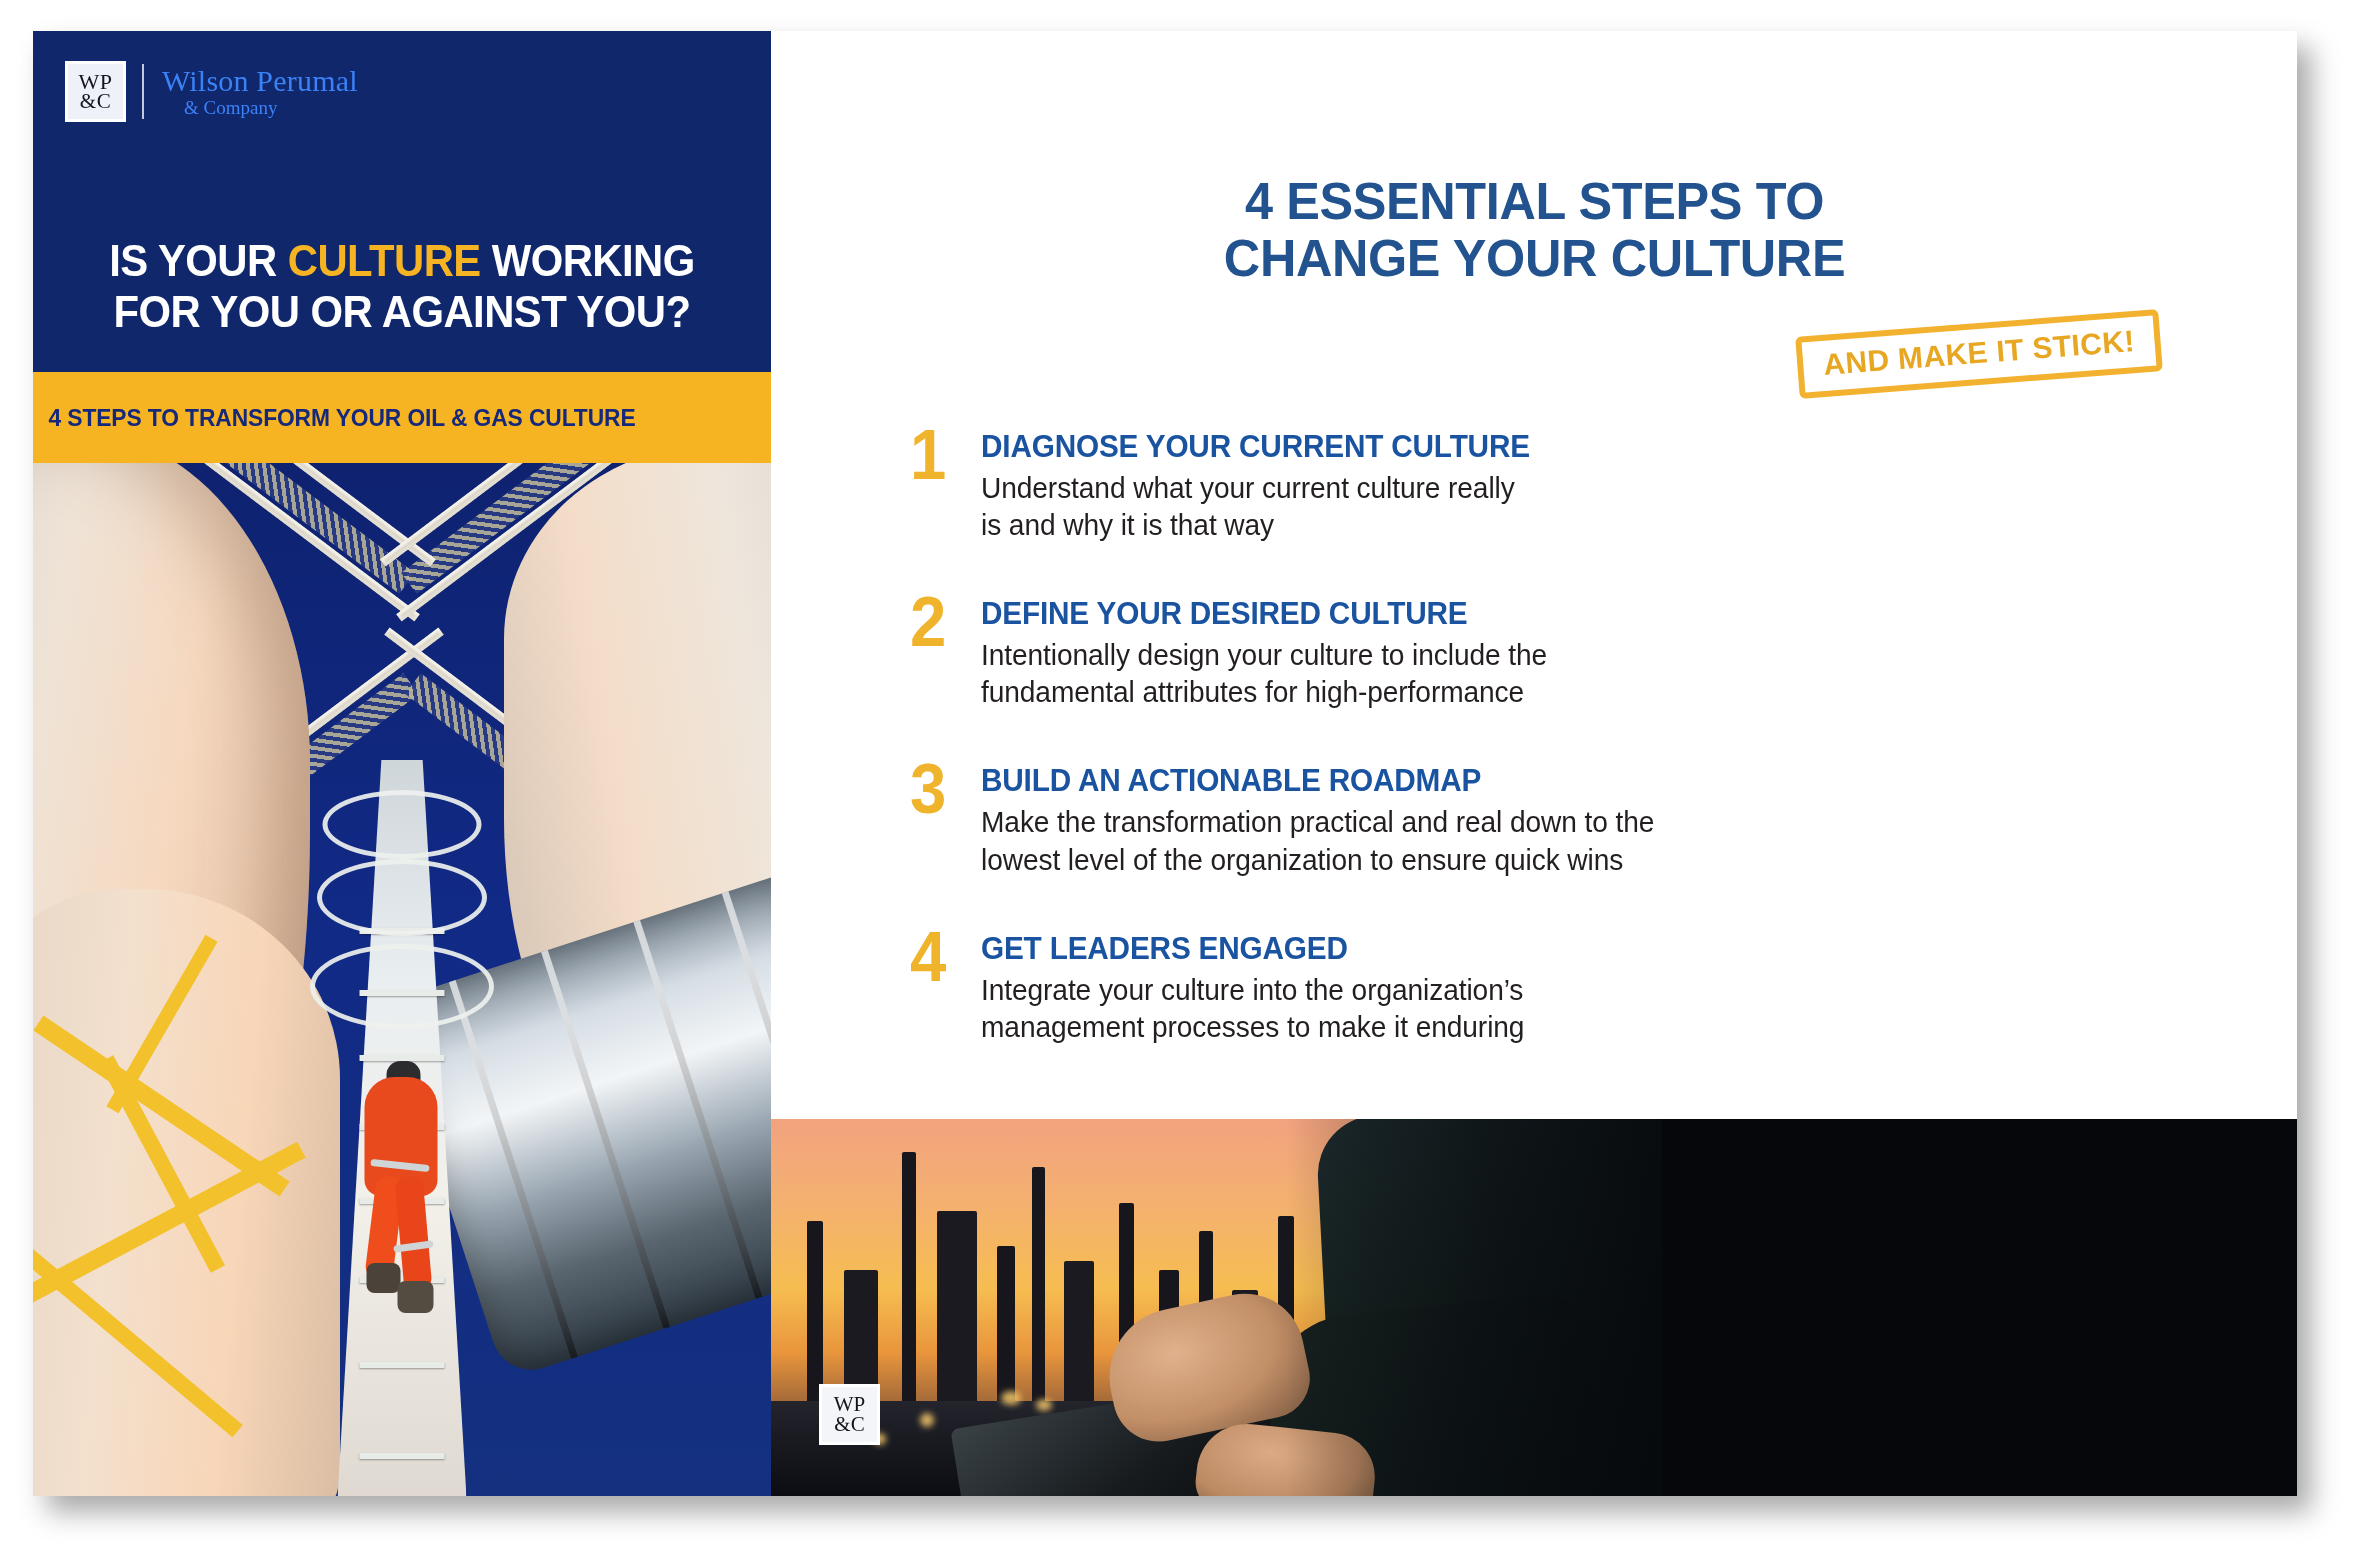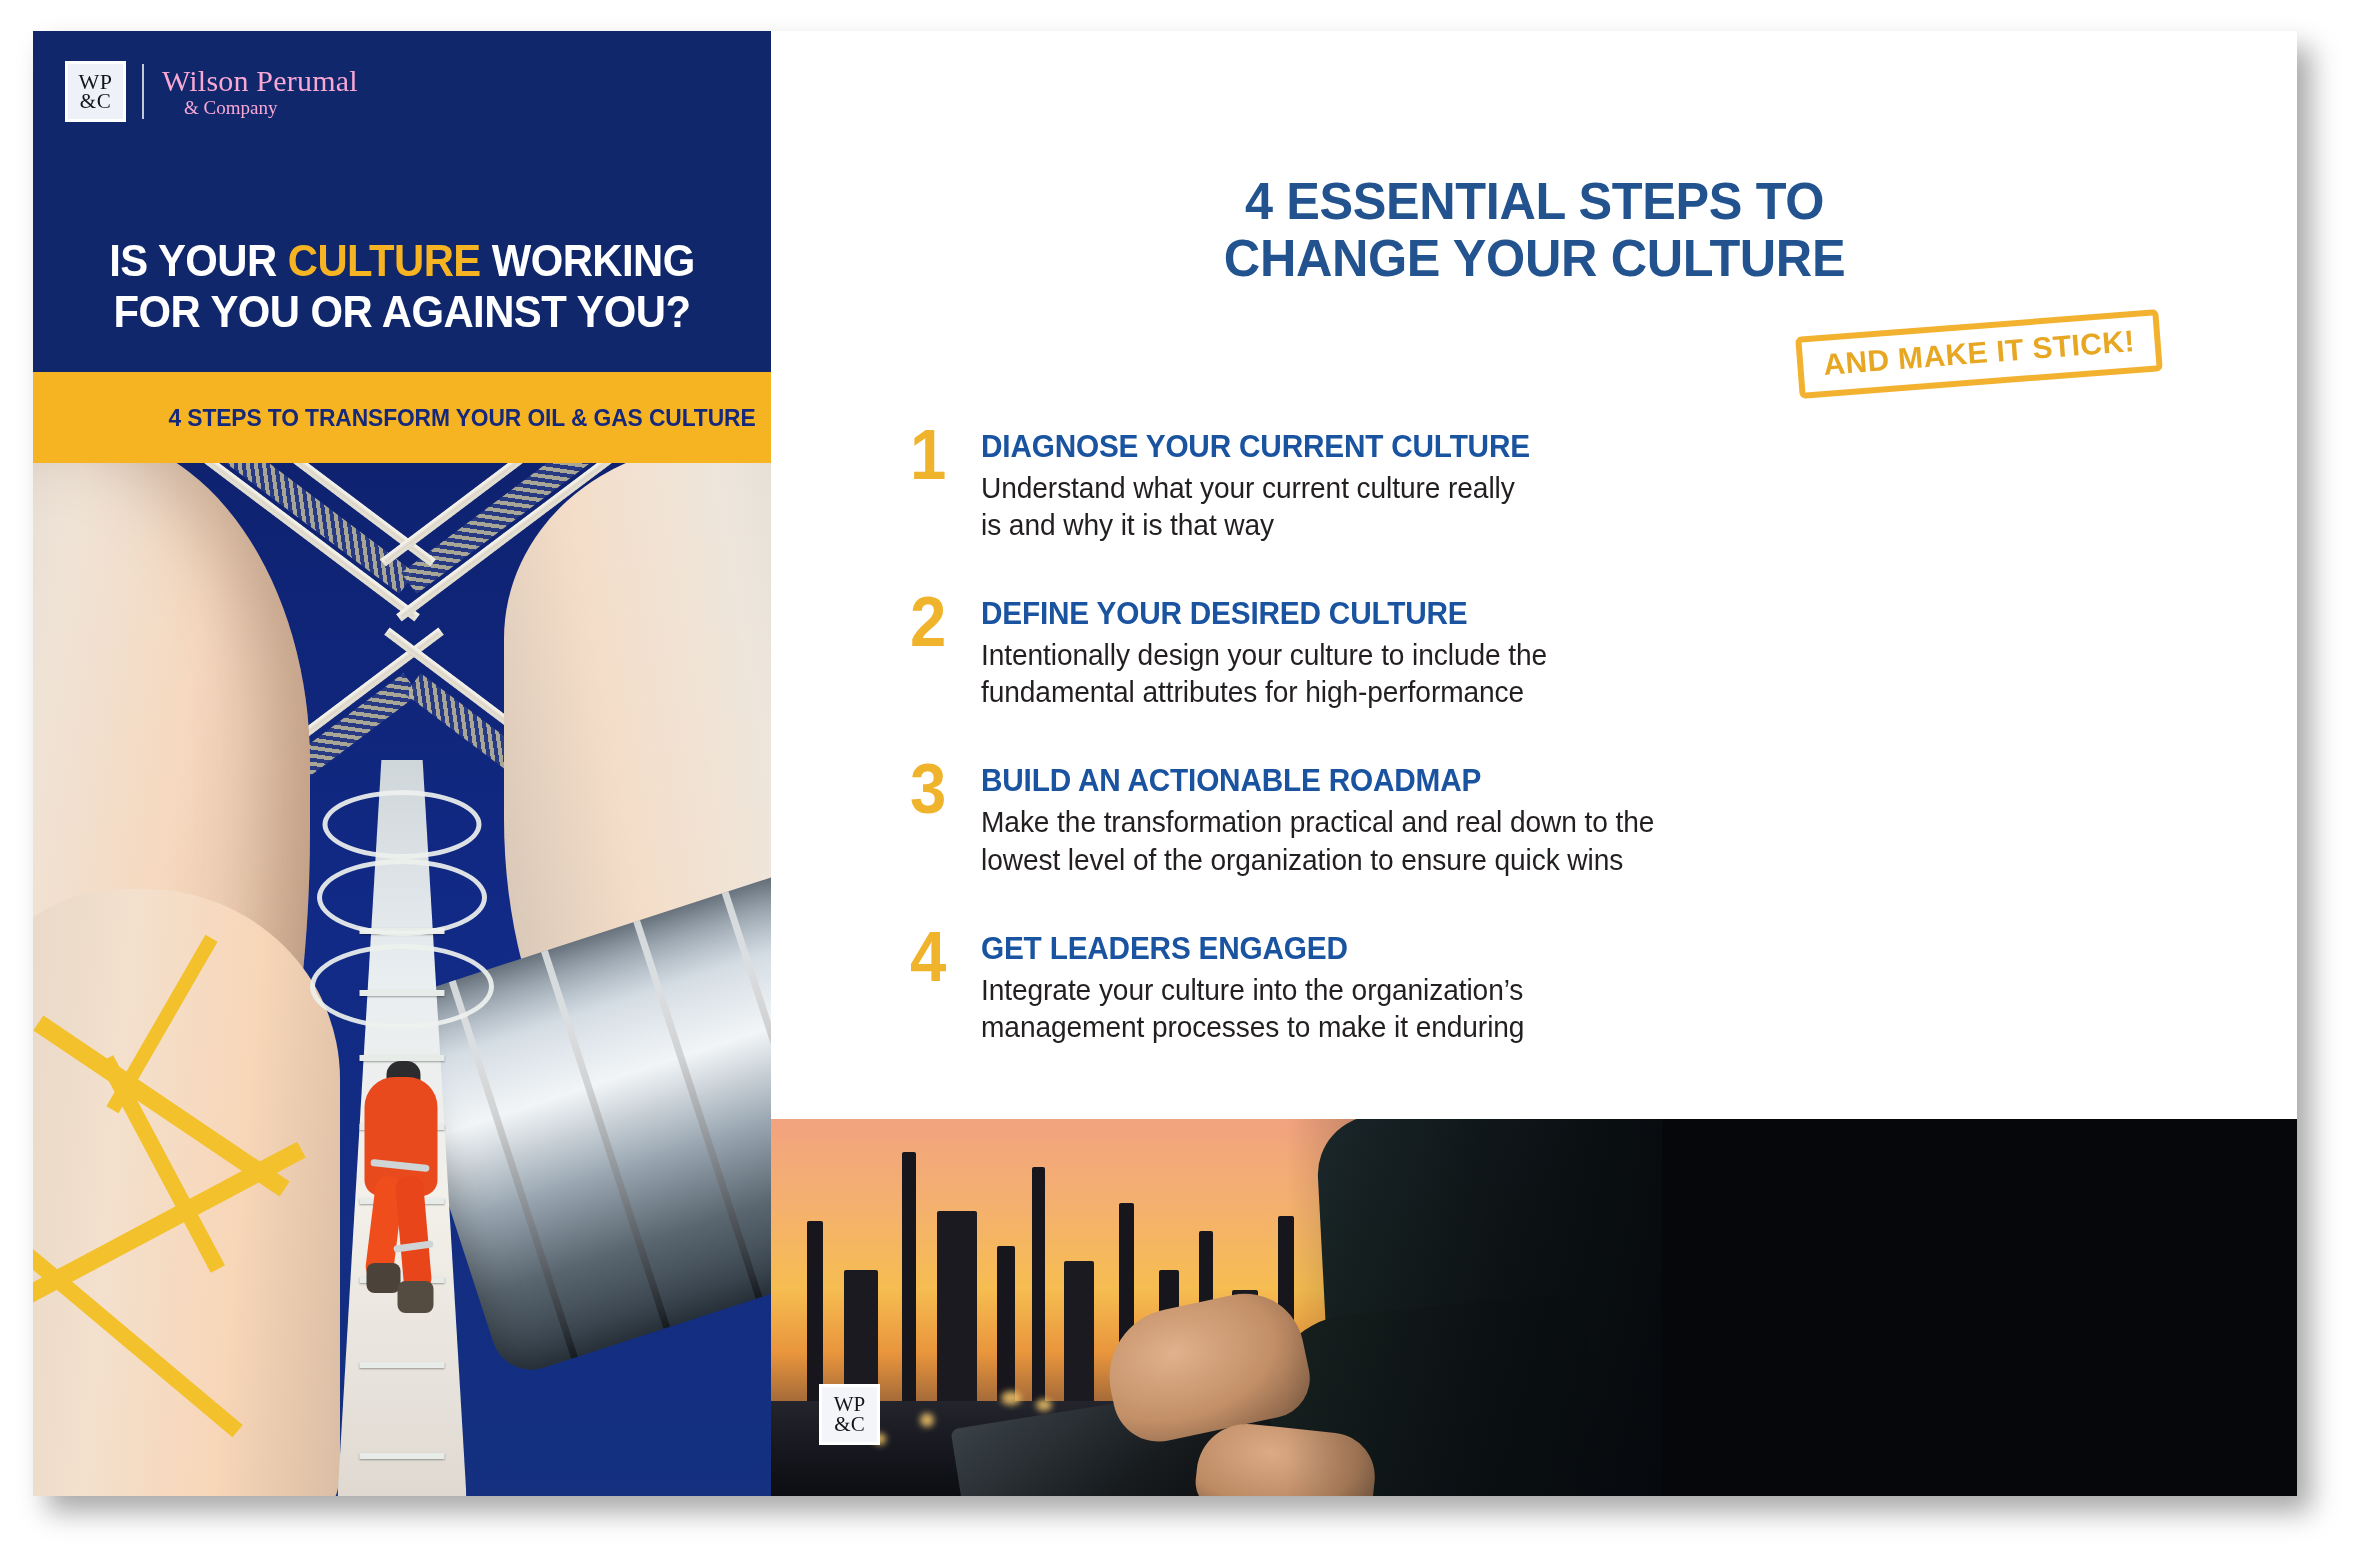--- a/index.html
+++ b/index.html
@@ -40,21 +40,21 @@
     color:#15151e;
     line-height:0.92;
   }
   .logo-mark span{font-size:22px;letter-spacing:0.5px;}
   .logo-mark .l2{font-size:21px;}
   .logo-div{
     width:2px;height:55px;background:rgba(255,255,255,0.75);
     margin:0 18px 0 16px;
   }
   .logo-words{
-    font-family:"Liberation Serif", serif;color:#f9a8d4;
+    font-family:"Liberation Serif", serif;color:#3b82f6;
     line-height:1.0;
   }
   .logo-words .w1{font-size:30px;letter-spacing:0.2px;display:block;}
   .logo-words .w2{font-size:19px;display:block;margin-left:22px;margin-top:2px;}
 
   .cover-headline{
     position:absolute;left:0;top:204px;width:738px;
     text-align:center;
     font-weight:bold;
     font-size:45px;
@@ -62,21 +62,21 @@
     letter-spacing:-0.6px;
     color:#ffffff;
     transform:scaleX(0.93);
     text-transform:uppercase;
   }
   .cover-headline .hl-gold{color:#f6b423;}
 
   .gold-band{
     position:absolute;left:0;top:341px;width:738px;height:91px;
     background:#f6b423;
-    display:flex;align-items:center;justify-content:flex-end;
+    display:flex;align-items:center;justify-content:flex-start;
   }
   .gold-band-text{
     color:#16287a;font-weight:bold;font-size:24px;
     letter-spacing:-0.1px;transform:scaleX(0.95);
     text-transform:uppercase;
   }
 
   
   .rig-photo{
     position:absolute;left:0;top:432px;width:738px;height:1034px;

